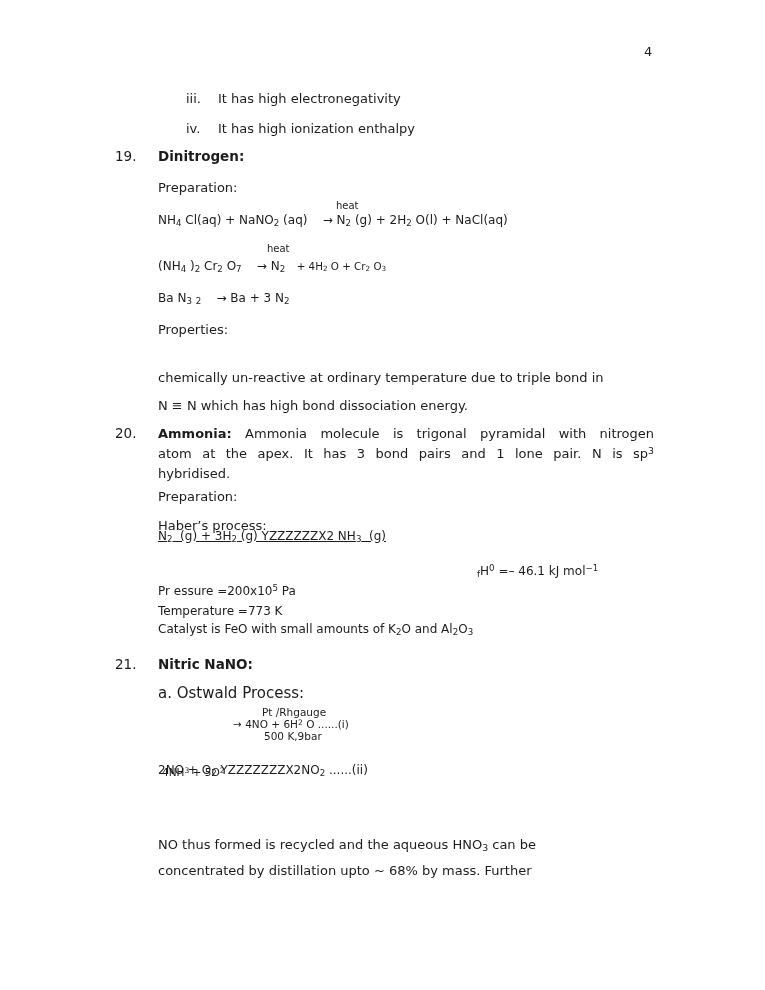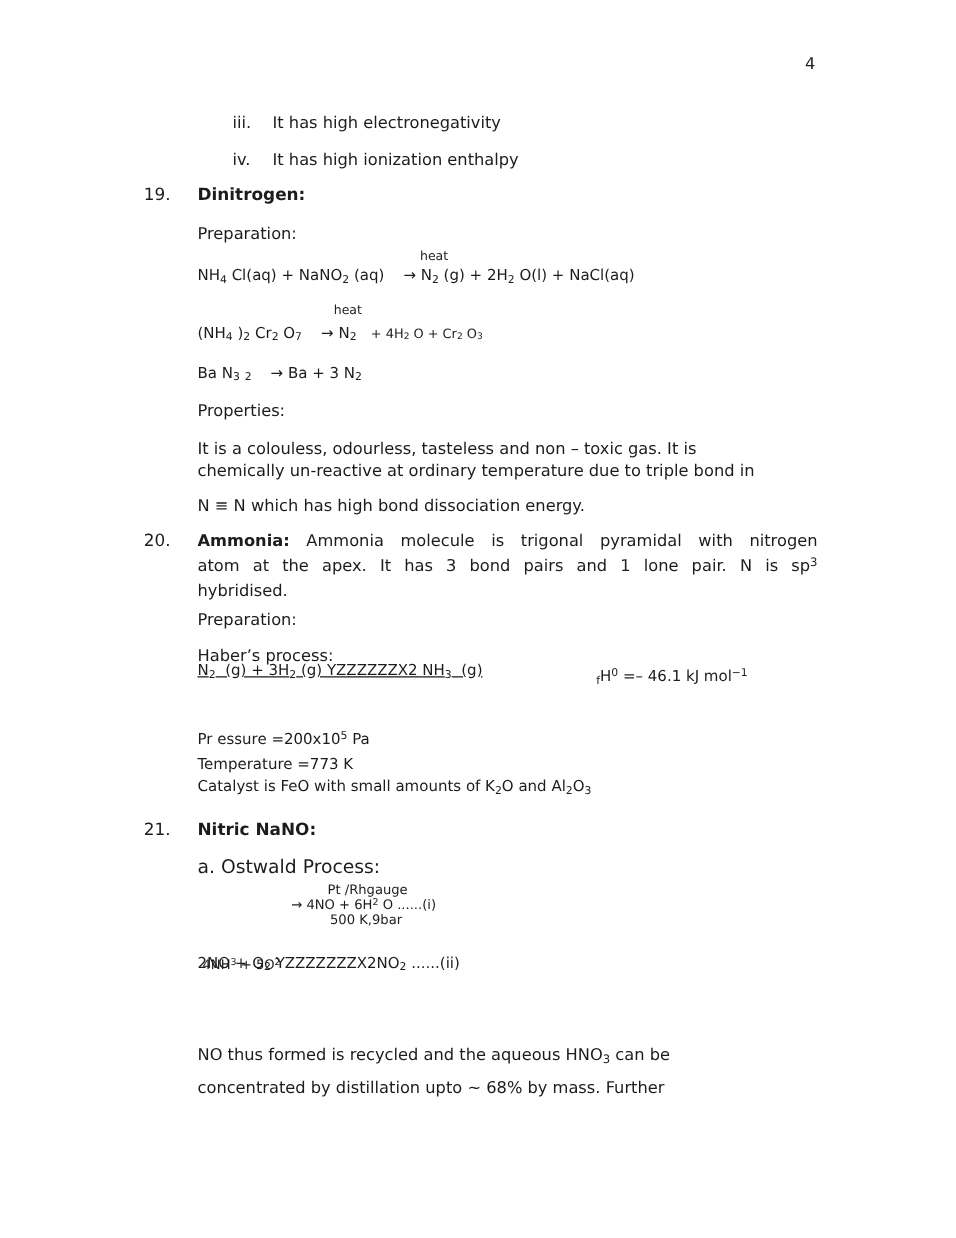--- a/index.html
+++ b/index.html
@@ -49,35 +49,34 @@
   <div class="t sm-label" style="left:336px; top:197px;">heat</div>
   <div class="t eq" style="left:158px; top:212px;"><span>NH</span><span class="run-sub">4</span><span> Cl(aq) + NaNO</span><span class="run-sub">2</span><span> (aq)    → N</span><span class="run-sub">2</span><span> (g) + 2H</span><span class="run-sub">2</span><span> O(l) + NaCl(aq)</span></div>
 
   <div class="t sm-label" style="left:267px; top:240px;">heat</div>
   <div class="t eq" style="left:158px; top:258px;"><span>(NH</span><span class="run-sub">4</span><span> )</span><span class="run-sub">2</span><span> Cr</span><span class="run-sub">2</span><span> O</span><span class="run-sub">7</span><span>    → N</span><span class="run-sub">2</span><span>   </span><span class="run-sm">+ 4H</span><span class="run-smsub">2</span><span class="run-sm"> O + Cr</span><span class="run-smsub">2</span><span class="run-sm"> O</span><span class="run-smsub">3</span></div>
 
   <div class="t eq" style="left:158px; top:290px;"><span>Ba N</span><span class="run-sub">3</span><span> </span><span class="run-sub">2</span><span>    → Ba + 3 N</span><span class="run-sub">2</span></div>
 
   <div class="t body-line" style="left:158px; top:321px;">Properties:</div>
 
-  <div class="t body-line" style="left:158px; top:351px;">It is a colouless, odourless, tasteless and non – toxic gas. It is</div>
   <div class="t body-line" style="left:158px; top:369px;">chemically un-reactive at ordinary temperature due to triple bond in</div>
 
   <div class="t body-line" style="left:158px; top:397px;">N ≡ N which has high bond dissociation energy.</div>
 
   <div class="t num" style="left:115px; top:425px;">20.</div>
   <div class="t body-line just" style="left:158px; top:425px;"><span class="run-b">Ammonia:</span><span> Ammonia molecule is trigonal pyramidal with nitrogen</span></div>
   <div class="t body-line just" style="left:158px; top:445px;"><span>atom at the apex. It has 3 bond pairs and 1 lone pair. N is sp</span><span class="run-sup">3</span></div>
   <div class="t body-line" style="left:158px; top:465px;">hybridised.</div>
 
   <div class="t body-line" style="left:158px; top:488px;">Preparation:</div>
   <div class="t body-line" style="left:158px; top:517px;">Haber’s process:</div>
 
   <div class="t eq" style="left:158px; top:528px;text-decoration:underline;"><span>N</span><span class="run-sub">2</span><span>  (g) + 3H</span><span class="run-sub">2</span><span> (g) YZZZZZZX2 NH</span><span class="run-sub">3</span><span>  (g)</span></div>
-  <div class="t eq" style="left:477px; top:533px;"><span class="run-sub">f</span><span>H</span><span class="run-sup">0</span><span> =– 46.1 kJ mol</span><span class="run-sup">−1</span></div>
+  <div class="t eq" style="left:477px; top:563px;"><span class="run-sub">f</span><span>H</span><span class="run-sup">0</span><span> =– 46.1 kJ mol</span><span class="run-sup">−1</span></div>
 
   <div class="t eq" style="left:158px; top:583px;"><span>Pr essure =200x10</span><span class="run-sup">5</span><span> Pa</span></div>
   <div class="t eq" style="left:158px; top:603px;">Temperature =773 K</div>
   <div class="t eq" style="left:158px; top:621px;"><span>Catalyst is FeO with small amounts of K</span><span class="run-sub">2</span><span>O and Al</span><span class="run-sub">2</span><span>O</span><span class="run-sub">3</span></div>
 
   <div class="t num" style="left:115px; top:656px;">21.</div>
   <div class="t heading" style="left:158px; top:656px;">Nitric NaNO:</div>
 
   <div class="t big-label" style="left:158px; top:685px;">a. Ostwald Process:</div>
 

